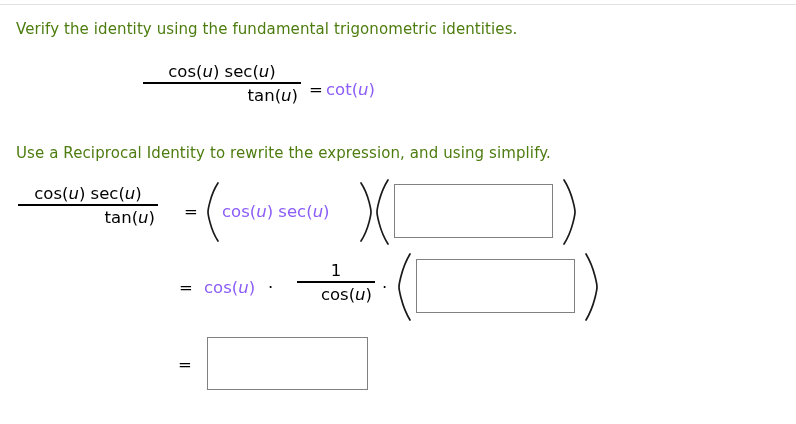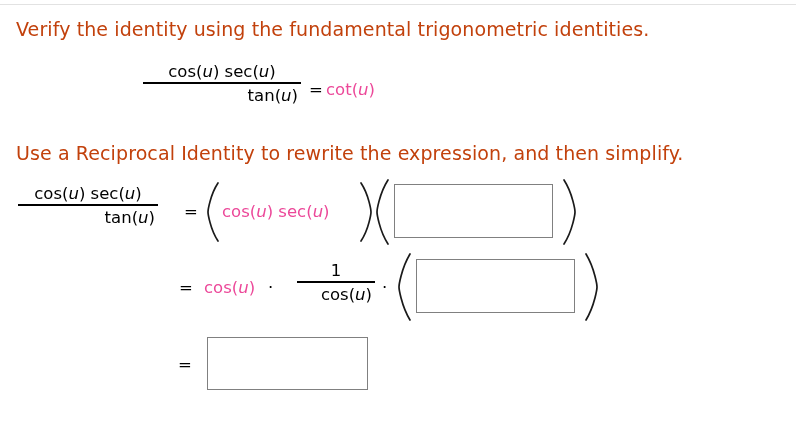--- a/index.html
+++ b/index.html
@@ -21,35 +21,35 @@
     left: 0;
     top: 4px;
     width: 796px;
     height: 1px;
     background: #e2e2e2;
   }
 
   
   .prompt {
     position: absolute;
-    font-size: 19px;
+    font-size: 15px;
     line-height: 20px;
     letter-spacing: 0.1px;
     white-space: nowrap;
-    color: #c2410c;
+    color: #4d7c0f;
   }
   #prompt-1 { left: 16px; top: 19px; }
   #prompt-2 { left: 16px; top: 143px; }
 
   
   .math {
     position: absolute;
     font-size: 16.5px;
     white-space: nowrap;
-    color: #ec4899;
+    color: #8b5cf6;
   }
   .math i, .mvar {
     font-style: italic;
   }
 
   
   .frac {
     position: absolute;
     display: inline-block;
     text-align: center;
@@ -110,21 +110,21 @@
 <div class="prompt" id="prompt-1">Verify the identity using the fundamental trigonometric identities.</div>
 
 <div class="frac" style="left:143px; top:62px; width:158px;">
   <span class="num">cos(<i>u</i>) sec(<i>u</i>)</span>
   <span class="bar"></span>
   <span class="den">tan(<i>u</i>)</span>
 </div>
 <div class="eq" style="left:309px; top:80px;">=</div>
 <div class="math" style="left:326px; top:80px;">cot(<i>u</i>)</div>
 
-<div class="prompt" id="prompt-2">Use a Reciprocal Identity to rewrite the expression, and then simplify.</div>
+<div class="prompt" id="prompt-2">Use a Reciprocal Identity to rewrite the expression, and using simplify.</div>
 
 <div class="frac" style="left:18px; top:184px; width:140px;">
   <span class="num">cos(<i>u</i>) sec(<i>u</i>)</span>
   <span class="bar"></span>
   <span class="den">tan(<i>u</i>)</span>
 </div>
 
 <div class="eq" style="left:184px; top:202px;">=</div>
 
 <div class="paren" style="left:205px; top:181px;">

